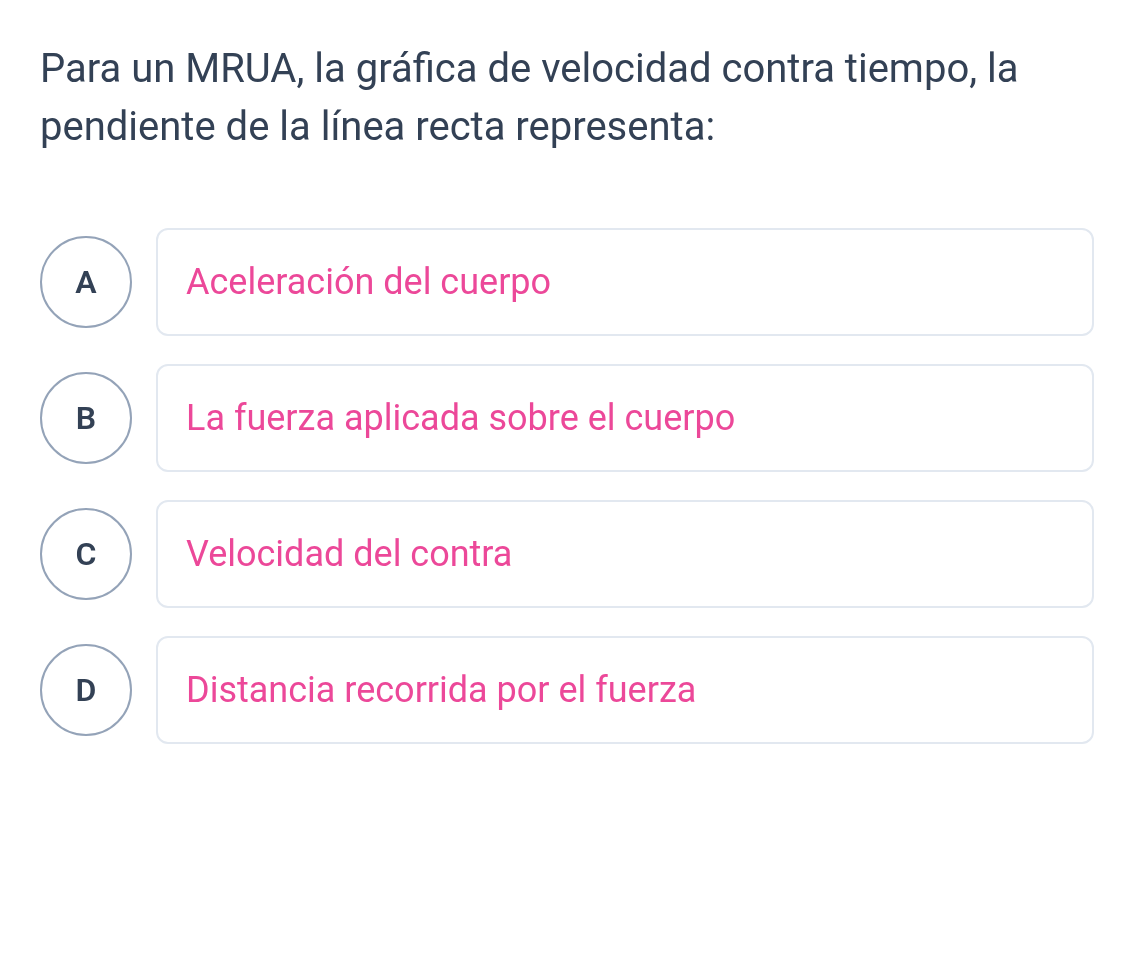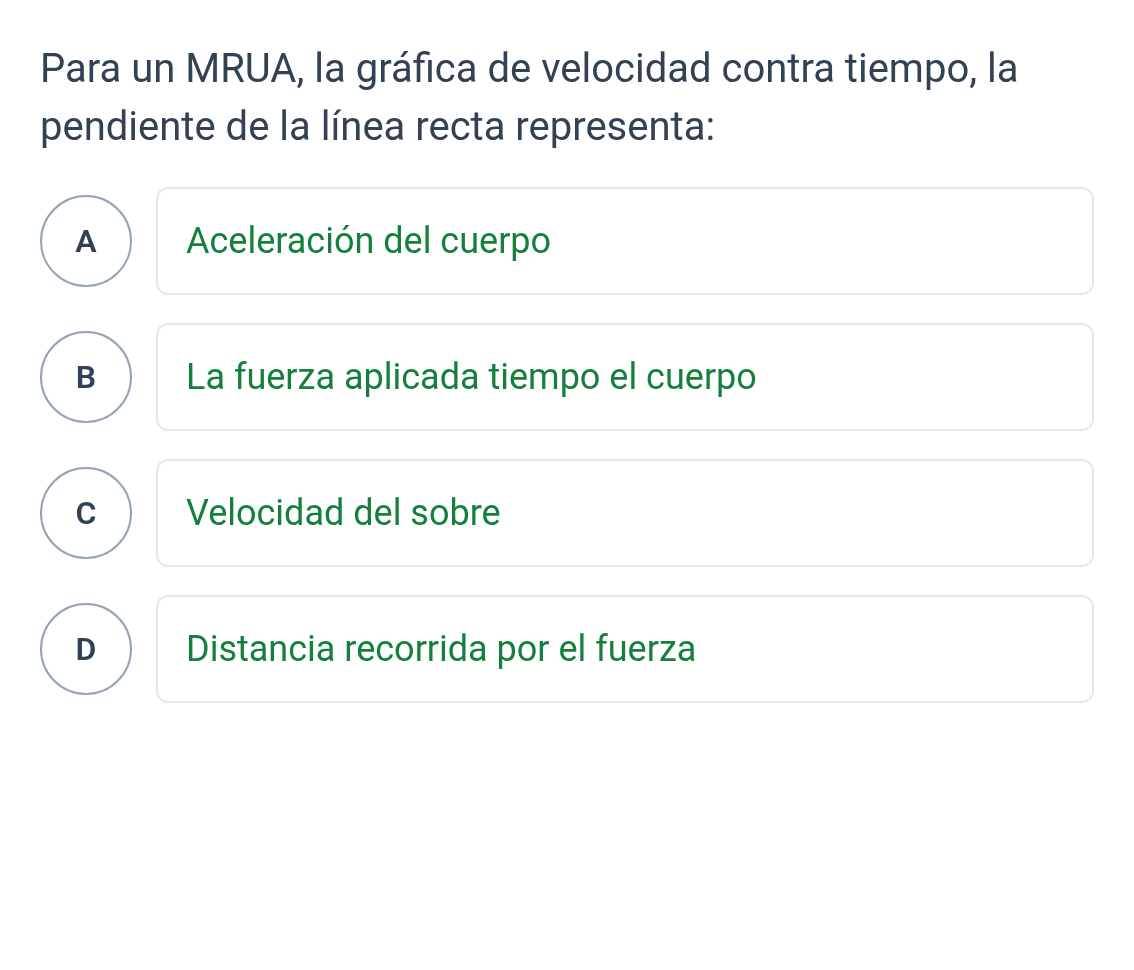--- a/index.html
+++ b/index.html
@@ -10,21 +10,21 @@
     body {
       font-family: -apple-system, BlinkMacSystemFont, 'Segoe UI', Roboto, Helvetica, Arial, sans-serif;
       background: #ffffff;
       padding: 40px;
       width: 1134px;
     }
     .question-text {
       font-size: 40px;
       color: #334155;
       line-height: 1.45;
-      margin-bottom: 31px;
+      margin-bottom: 72px;
       font-weight: 400;
     }
     .options-container {
       display: flex;
       flex-direction: column;
       gap: 28px;
     }
     .option-row {
       display: flex;
       align-items: center;
@@ -44,43 +44,43 @@
       color: #334155;
       cursor: pointer;
       background: #ffffff;
     }
     .option-text {
       flex: 1;
       border: 2px solid #e2e8f0;
       border-radius: 12px;
       padding: 28px 28px;
       font-size: 36px;
-      color: #15803d;
+      color: #ec4899;
       background: #ffffff;
       cursor: pointer;
       min-height: 108px;
       display: flex;
       align-items: center;
     }
   </style>
 </head>
 <body>
 
 <div class="question-text">Para un MRUA, la gráfica de velocidad contra tiempo, la pendiente de la línea recta representa:</div>
 
 <div class="options-container">
   <div class="option-row">
     <div class="option-letter">A</div>
     <div class="option-text">Aceleración del cuerpo</div>
   </div>
   <div class="option-row">
     <div class="option-letter">B</div>
-    <div class="option-text">La fuerza aplicada tiempo el cuerpo</div>
+    <div class="option-text">La fuerza aplicada sobre el cuerpo</div>
   </div>
   <div class="option-row">
     <div class="option-letter">C</div>
-    <div class="option-text">Velocidad del sobre</div>
+    <div class="option-text">Velocidad del contra</div>
   </div>
   <div class="option-row">
     <div class="option-letter">D</div>
     <div class="option-text">Distancia recorrida por el fuerza</div>
   </div>
 </div>
 
 </body></html>

